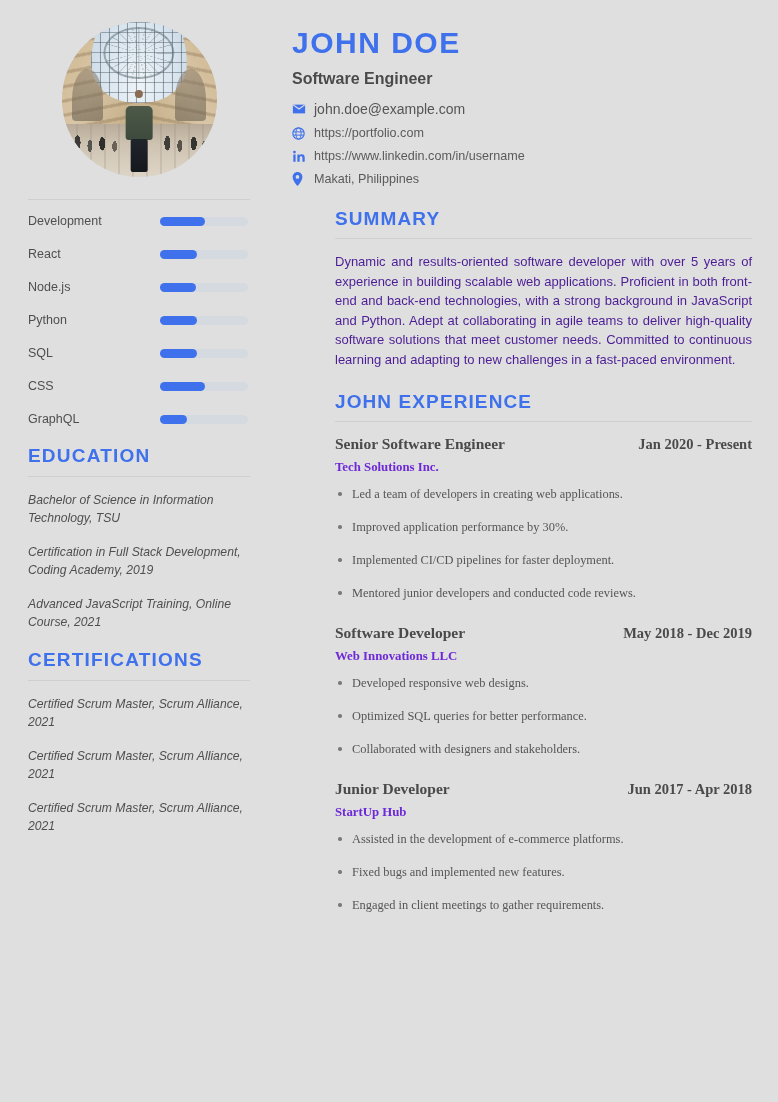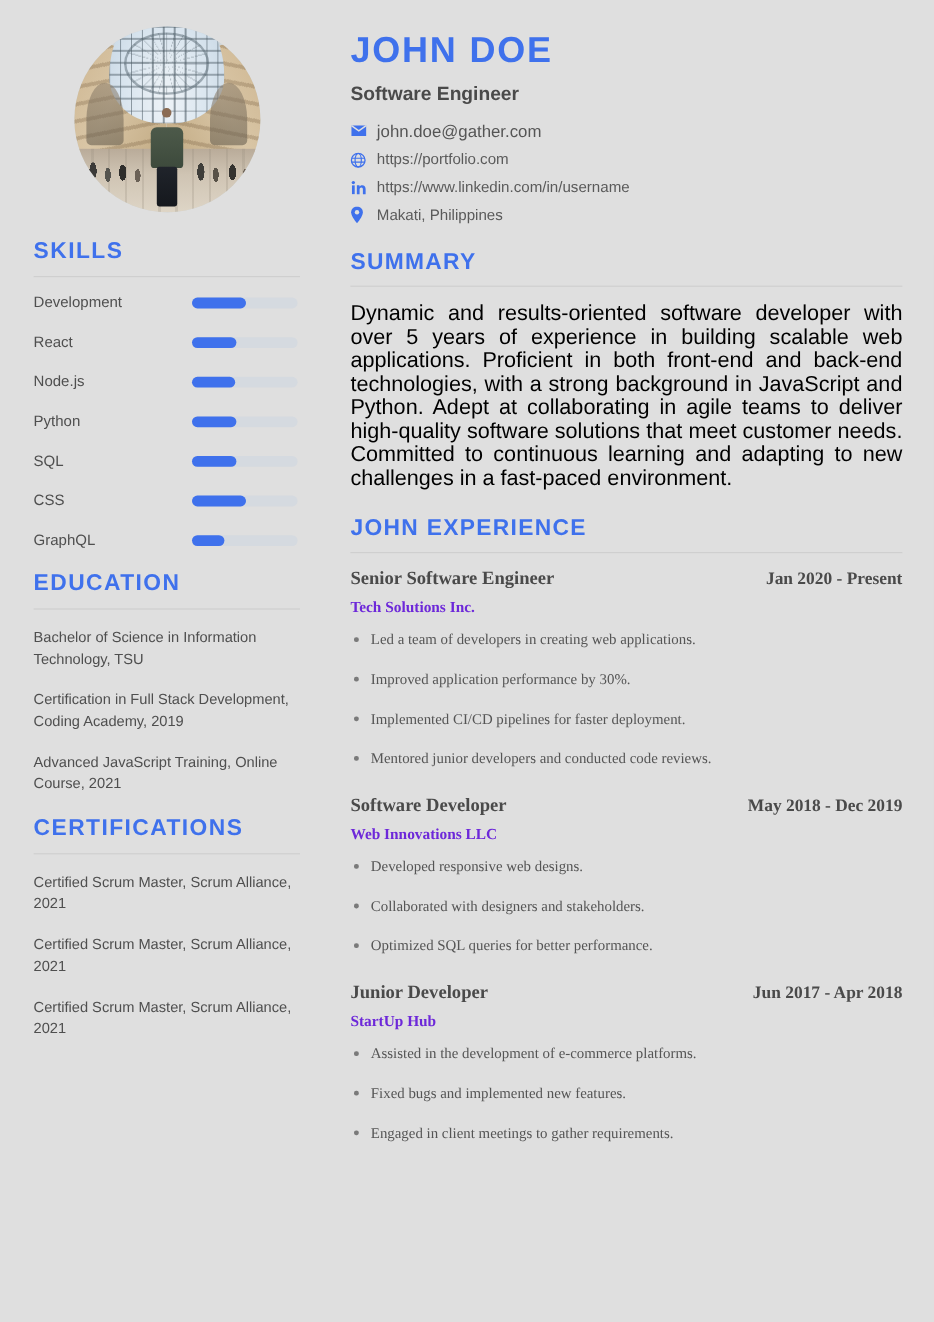--- a/index.html
+++ b/index.html
@@ -166,21 +166,21 @@
     border-radius: 5px;
     background: #d5dae0;
   }
   .skill-fill {
     position: absolute; left: 0; top: 0;
     height: 100%;
     border-radius: 5px;
     background: #3f71ec;
   }
 
-  .side-block { margin-bottom: 18px; }
+  .side-block { margin-bottom: 18px; font-style: italic; }
   .side-item {
     font-size: 12.2px;
     line-height: 18px;
     color: #4f4f4f;
     margin-bottom: 16px;
   }
 
   .sec-gap-top { margin-top: 14px; }
 
   
@@ -227,26 +227,26 @@
     font-size: 19px;
     font-weight: bold;
     letter-spacing: 1.1px;
     margin-bottom: 8px;
   }
   .main-rule {
     height: 1px;
     background: #cfcfcf;
     margin-bottom: 13px;
   }
-  .section { margin-top: 22px; }
+  .section { margin-top: 22px; margin-left: 43px; }
 
   .summary-text {
-    font-size: 18px;
+    font-size: 13px;
     line-height: 19.5px;
-    color: #000000;
+    color: #4c1d95;
     text-align: justify;
   }
 
   .job { margin-bottom: 22px; font-family: Liberation Serif, serif; }
   .job-head {
     display: flex;
     justify-content: space-between;
     align-items: baseline;
     margin-bottom: 7px;
   }
@@ -303,21 +303,20 @@
         <div class="ph-crowd"></div>
         <div class="ph-person">
           <div class="head"></div>
           <div class="body"></div>
           <div class="legs"></div>
         </div>
       </div>
     </div>
 
     <section>
-      <div class="side-head">SKILLS</div>
       <div class="side-rule"></div>
       <div id="skills-list">
           <div class="skill-row">
             <div class="skill-name">Development</div>
             <div class="skill-track">
               <div class="skill-fill" style="width:51%"></div>
             </div>
           </div>
           <div class="skill-row">
             <div class="skill-name">React</div>
@@ -386,21 +385,21 @@
     <div class="job-title">Software Engineer</div>
 
     <div id="contact-list">
         <div class="contact-row">
           <span class="c-icon">
             <svg width="14" height="14" viewBox="0 0 16 16">
               <path d="M1 3h14v10H1z" fill="#3f71ec"></path>
               <path d="M1 3l7 5 7-5" fill="none" stroke="#dfdfdf" stroke-width="1.4"></path>
             </svg>
           </span>
-          <span class="c-text big">john.doe@gather.com</span>
+          <span class="c-text big">john.doe@example.com</span>
         </div>
         <div class="contact-row">
           <span class="c-icon">
             <svg width="13" height="13" viewBox="0 0 16 16">
               <circle cx="8" cy="8" r="7" fill="none" stroke="#3f71ec" stroke-width="1.4"></circle>
               <ellipse cx="8" cy="8" rx="3.2" ry="7" fill="none" stroke="#3f71ec" stroke-width="1.2"></ellipse>
               <path d="M1.4 6h13.2M1.4 10h13.2" stroke="#3f71ec" stroke-width="1.2"></path>
             </svg>
           </span>
           <span class="c-text">https://portfolio.com</span>
@@ -450,22 +449,22 @@
             </ul>
           </div>
           <div class="job">
             <div class="job-head">
               <div class="job-role">Software Developer</div>
               <div class="job-dates">May 2018 - Dec 2019</div>
             </div>
             <div class="job-company">Web Innovations LLC</div>
             <ul class="bullets">
               <li>Developed responsive web designs.</li>
+              <li>Optimized SQL queries for better performance.</li>
               <li>Collaborated with designers and stakeholders.</li>
-              <li>Optimized SQL queries for better performance.</li>
             </ul>
           </div>
           <div class="job">
             <div class="job-head">
               <div class="job-role">Junior Developer</div>
               <div class="job-dates">Jun 2017 - Apr 2018</div>
             </div>
             <div class="job-company">StartUp Hub</div>
             <ul class="bullets">
               <li>Assisted in the development of e-commerce platforms.</li>

